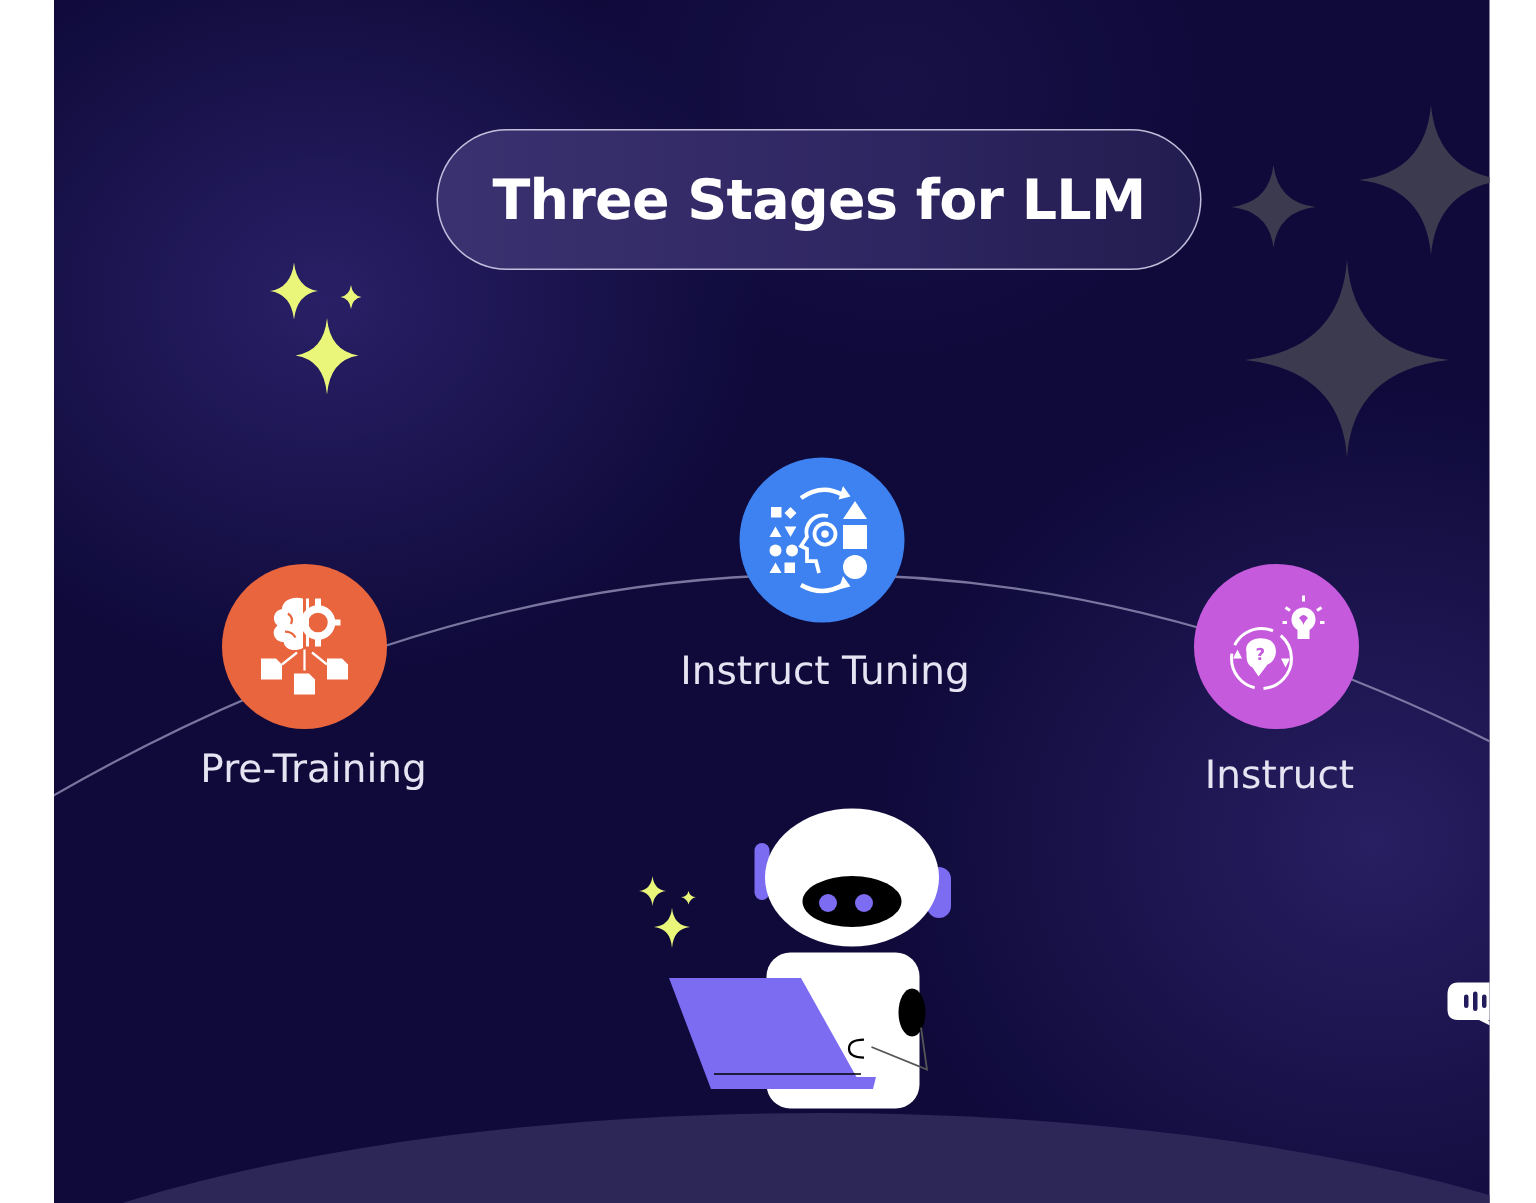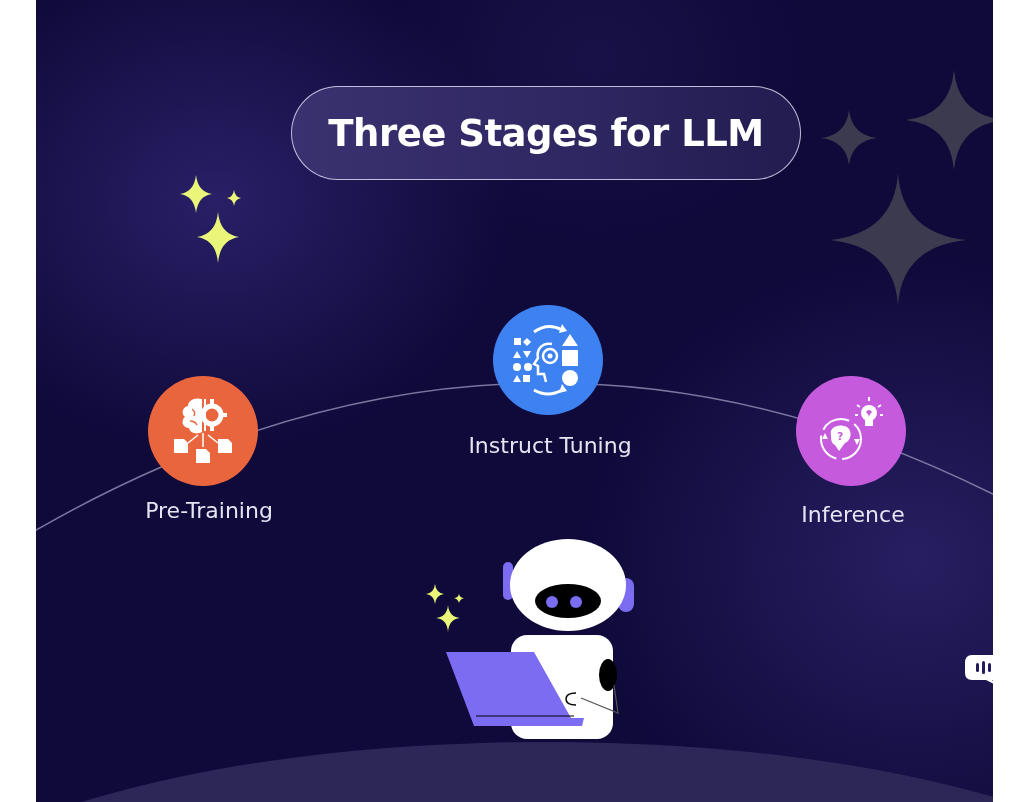--- a/index.html
+++ b/index.html
@@ -10,21 +10,21 @@
       radial-gradient(ellipse 460px 420px at 880px 560px, rgba(44,34,104,0.85), rgba(44,34,104,0) 72%),
       radial-gradient(ellipse 300px 260px at 560px 60px, rgba(30,22,80,0.6), rgba(30,22,80,0) 70%),
       #0f0a3a; margin-left: 36px;}
   .abs{position:absolute;}
   .title-pill{left:255px;top:86px;width:510px;height:94px;border-radius:47px;
     border:1.5px solid rgba(220,215,240,0.85);
     background:linear-gradient(90deg,#3a3170 0%,#2f2762 55%,#221c50 100%);
     display:flex;align-items:center;justify-content:center;box-sizing:border-box;}
   .title-text{color:#fff;font-weight:700;font-size:37px;letter-spacing:-0.5px;font-family:"DejaVu Sans",sans-serif;}
   .stage-circle{border-radius:50%;width:110px;height:110px;display:flex;align-items:center;justify-content:center;}
-  .stage-label{color:#e6e3f2;font-size:22px;white-space:nowrap;transform:translateX(-50%);font-family:"DejaVu Sans",sans-serif;}
+  .stage-label{color:#e6e3f2;font-size:26px;white-space:nowrap;transform:translateX(-50%);font-family:"DejaVu Sans",sans-serif;}
   .ground{left:-140px;top:742px;width:1300px;height:400px;border-radius:50%;background:#2d2758;}
 </style>
 </head>
 <body>
 
 <div id="stage">
 
   <svg class="abs" style="left:0;top:0" width="1024" height="802">
     <path d="M -10 536 Q 512 230 1034 536" fill="none" stroke="#8c88b0" stroke-width="1.5" opacity="0.85"></path>
   </svg>
@@ -97,21 +97,21 @@
       <circle cx="28" cy="46" r="20" fill="none" stroke="#fff" stroke-width="2" stroke-dasharray="30 6"></circle>
       <path d="M12 40 l-3 6 6 0z M44 52 l3 -6 -6 0z" fill="#fff"></path>
       <path d="M18 42 C16 34 26 30 34 34 C40 38 38 48 32 50 L26 58 L22 52 C18 50 18 46 18 42Z" fill="#fff"></path>
       <text x="24" y="47" font-size="11" font-weight="700" fill="#c55bdc" font-family="DejaVu Sans, sans-serif">?</text>
       <circle cx="56" cy="20" r="8" fill="#fff"></circle>
       <rect x="52" y="27" width="8" height="6" fill="#fff"></rect>
       <path d="M56 4 v4 M44 12 l3 2 M68 12 l-3 2 M42 22 h3 M67 22 h3" stroke="#fff" stroke-width="2"></path>
       <path d="M53 19 q3 -4 6 0 q-3 3 -3 5 q0 -2 -3 -5z" fill="#c55bdc"></path>
     </svg>
   </div>
-  <div class="abs stage-label" style="left:817px;top:502px">Inference</div>
+  <div class="abs stage-label" style="left:817px;top:502px">Instruct</div>
 
   <svg class="abs" style="left:385px;top:580px" width="50" height="60">
     <path d="M14 4 Q15 13 23 14 Q15 15 14 24 Q13 15 5 14 Q13 13 14 4Z" fill="#e9f67a"></path>
     <path d="M38 14 Q39 18 43 18 Q39 19 38 23 Q37 19 33 18 Q37 18 38 14Z" fill="#e9f67a"></path>
     <path d="M27 25 Q28 37 39 38 Q28 39 27 52 Q26 39 15 38 Q26 37 27 25Z" fill="#e9f67a"></path>
   </svg>
 
   <svg class="abs" style="left:410px;top:535px" width="200" height="215">
     <rect x="57" y="27" width="10" height="38" rx="5" fill="#7b6cf2"></rect>
     <rect x="172" y="43" width="16" height="34" rx="8" fill="#7b6cf2"></rect>

